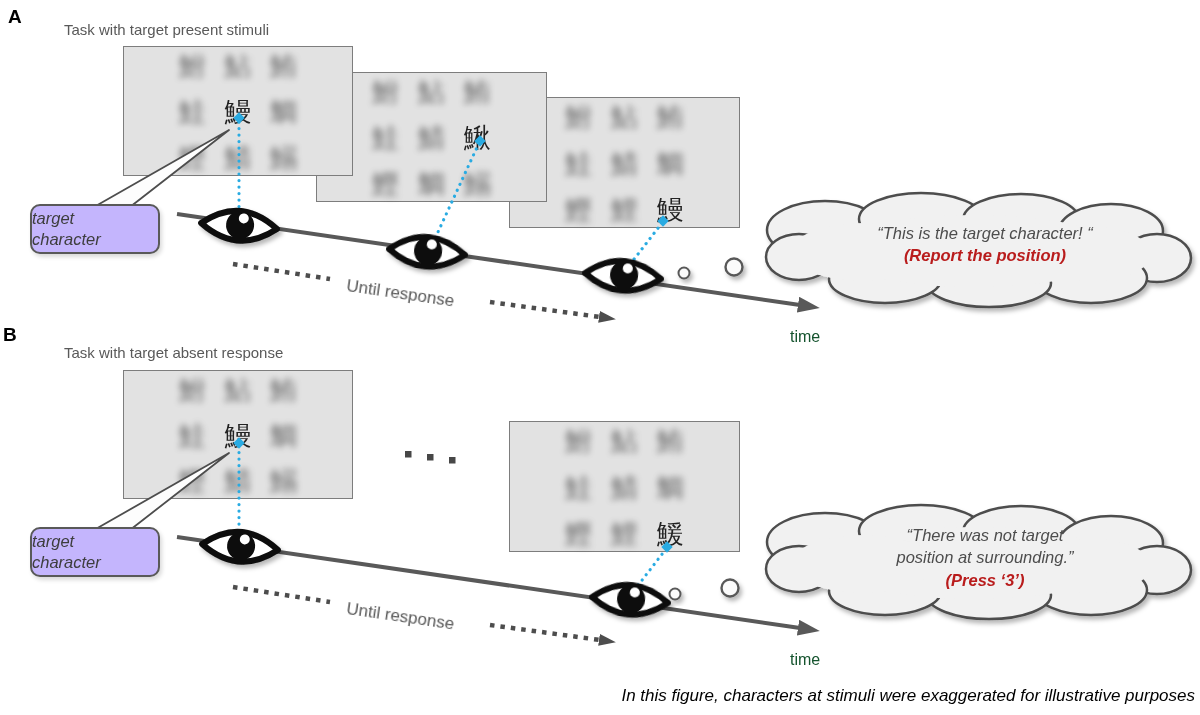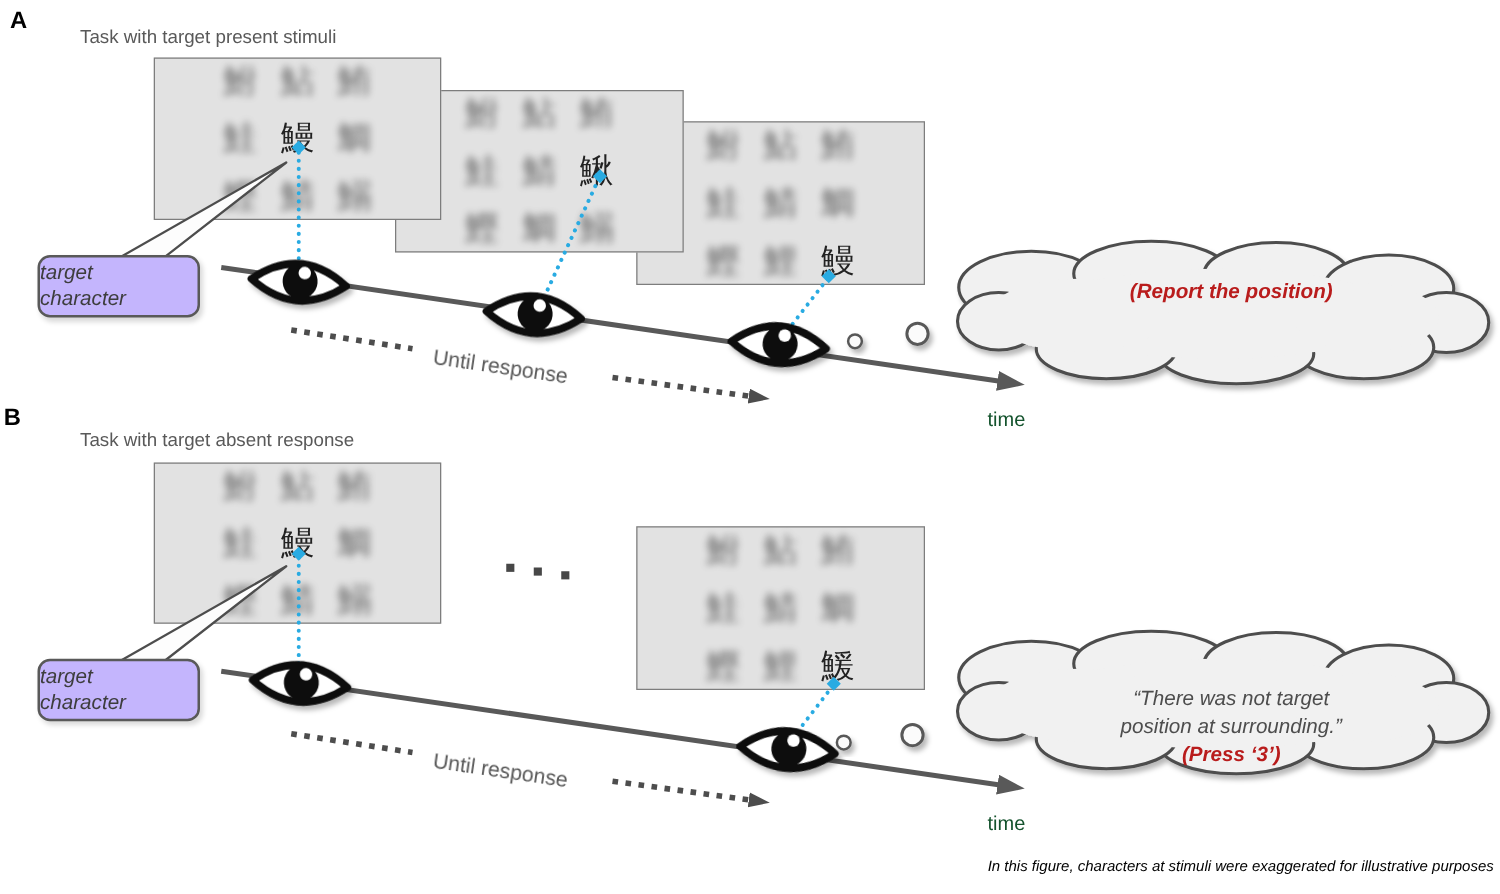--- a/index.html
+++ b/index.html
@@ -38,21 +38,21 @@
     transform:rotate(8.3deg);transform-origin:left top;z-index:7;
   }
   .time-label{position:absolute;font-size:16px;color:#14532d;z-index:7;}
   
   .cloud-text{
     position:absolute;width:380px;text-align:center;z-index:9;
     font-size:16.5px;font-style:italic;color:#4d4d4d;line-height:1.35;
   }
   .cloud-text .strong{font-weight:bold;color:#b91c1c;}
   .footnote{
-    position:absolute;right:5px;top:686px;font-style:italic;font-size:12px;color:#000;z-index:7;
+    position:absolute;right:5px;top:686px;font-style:italic;font-size:17px;color:#000;z-index:7;
   }
   svg.overlay{position:absolute;left:0;top:0;z-index:6;}
 </style>
 </head>
 <body>
 
 <div class="figure">
 
   <div class="abs panel-label" style="left:8px;top:6px;">A</div>
   <div class="abs panel-title" style="left:64px;top:21px;">Task with target present stimuli</div>
@@ -217,30 +217,31 @@
     <use href="#cloud-shape" x="763" y="506" filter="url(#softshadow)"></use>
   </svg>
 
   <div class="callout" style="left:30px;top:204px;">
     <span>target</span>
     <span>character</span>
   </div>
   <div class="until" style="left:348px;top:276px;">Until response</div>
   <div class="time-label" style="left:790px;top:328px;">time</div>
   <div class="cloud-text" style="left:795px;top:222px;">
+    <div>“This is the target character! “</div>
     <div class="strong">(Report the position)</div>
   </div>
 
   <div class="callout" style="left:30px;top:527px;">
     <span>target</span>
     <span>character</span>
   </div>
   <div class="until" style="left:348px;top:599px;">Until response</div>
   <div class="time-label" style="left:790px;top:651px;">time</div>
-  <div class="cloud-text" style="left:795px;top:524px;margin-top:24px;">
+  <div class="cloud-text" style="left:795px;top:524px;">
     <div>“There was not target</div>
     <div>position at surrounding.”</div>
     <div class="strong">(Press ‘3’)</div>
   </div>
 
   <div class="footnote">In this figure, characters at stimuli were exaggerated for illustrative purposes</div>
 
 </div>
 
 </body></html>

